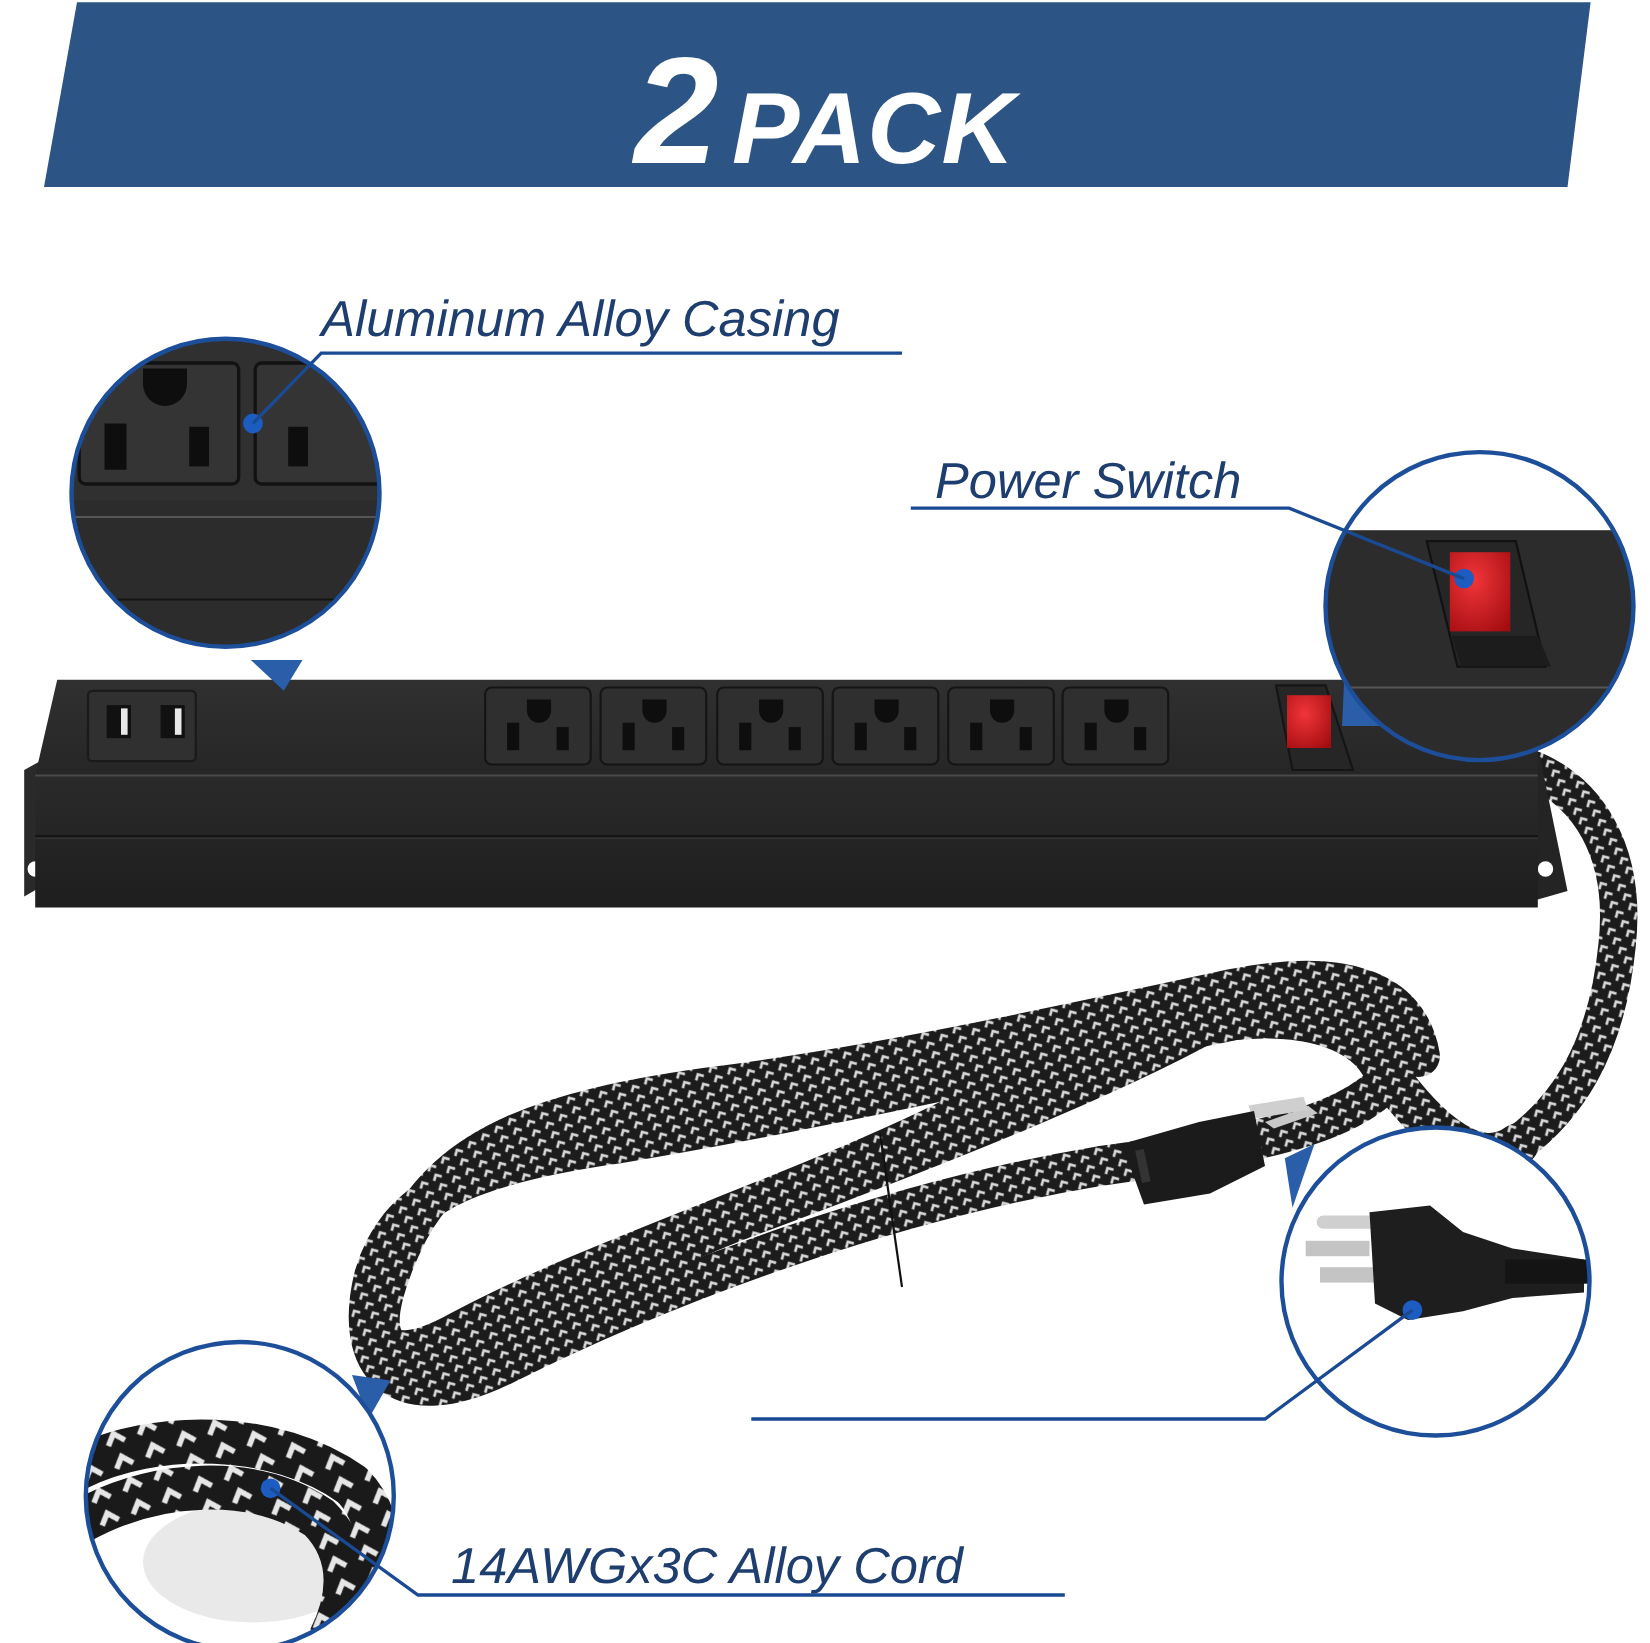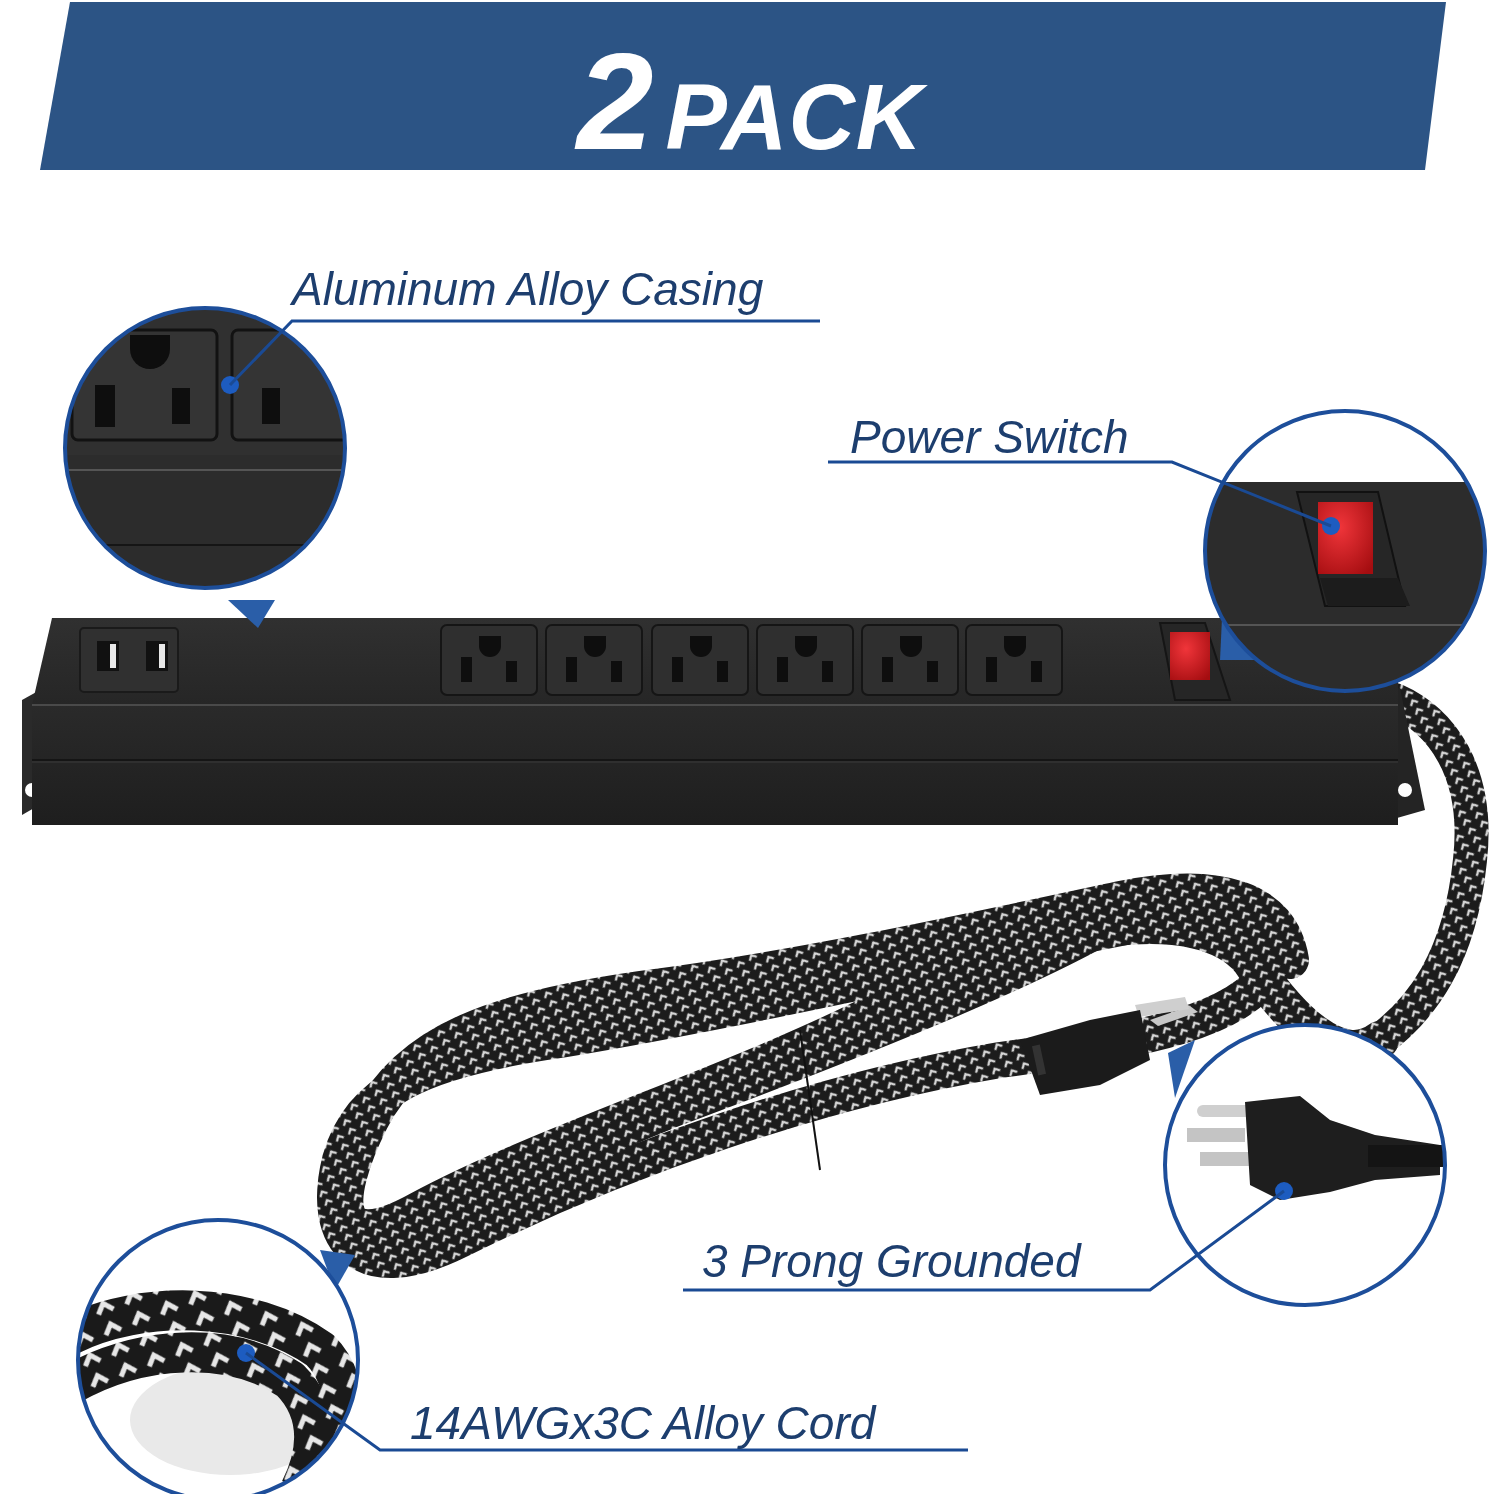--- a/index.html
+++ b/index.html
@@ -203,15 +203,14 @@
       <polyline points="246,1353 380,1450 968,1450" fill="none" stroke="#1a4a94" stroke-width="3"></polyline>
     </g>
   </svg>
 
   <div class="banner-text">
     <span class="num">2</span><span class="word">PACK</span>
   </div>
 
   <div class="label" style="left:850px; top:414px;">Power Switch</div>
   <div class="label" style="left:292px; top:266px;">Aluminum Alloy Casing</div>
-  <div class="label" style="left:702px; top:1238px;">3 Prong Grounded</div>
   <div class="label" style="left:410px; top:1400px;">14AWGx3C Alloy Cord</div>
 </div>
 
 </body></html>

